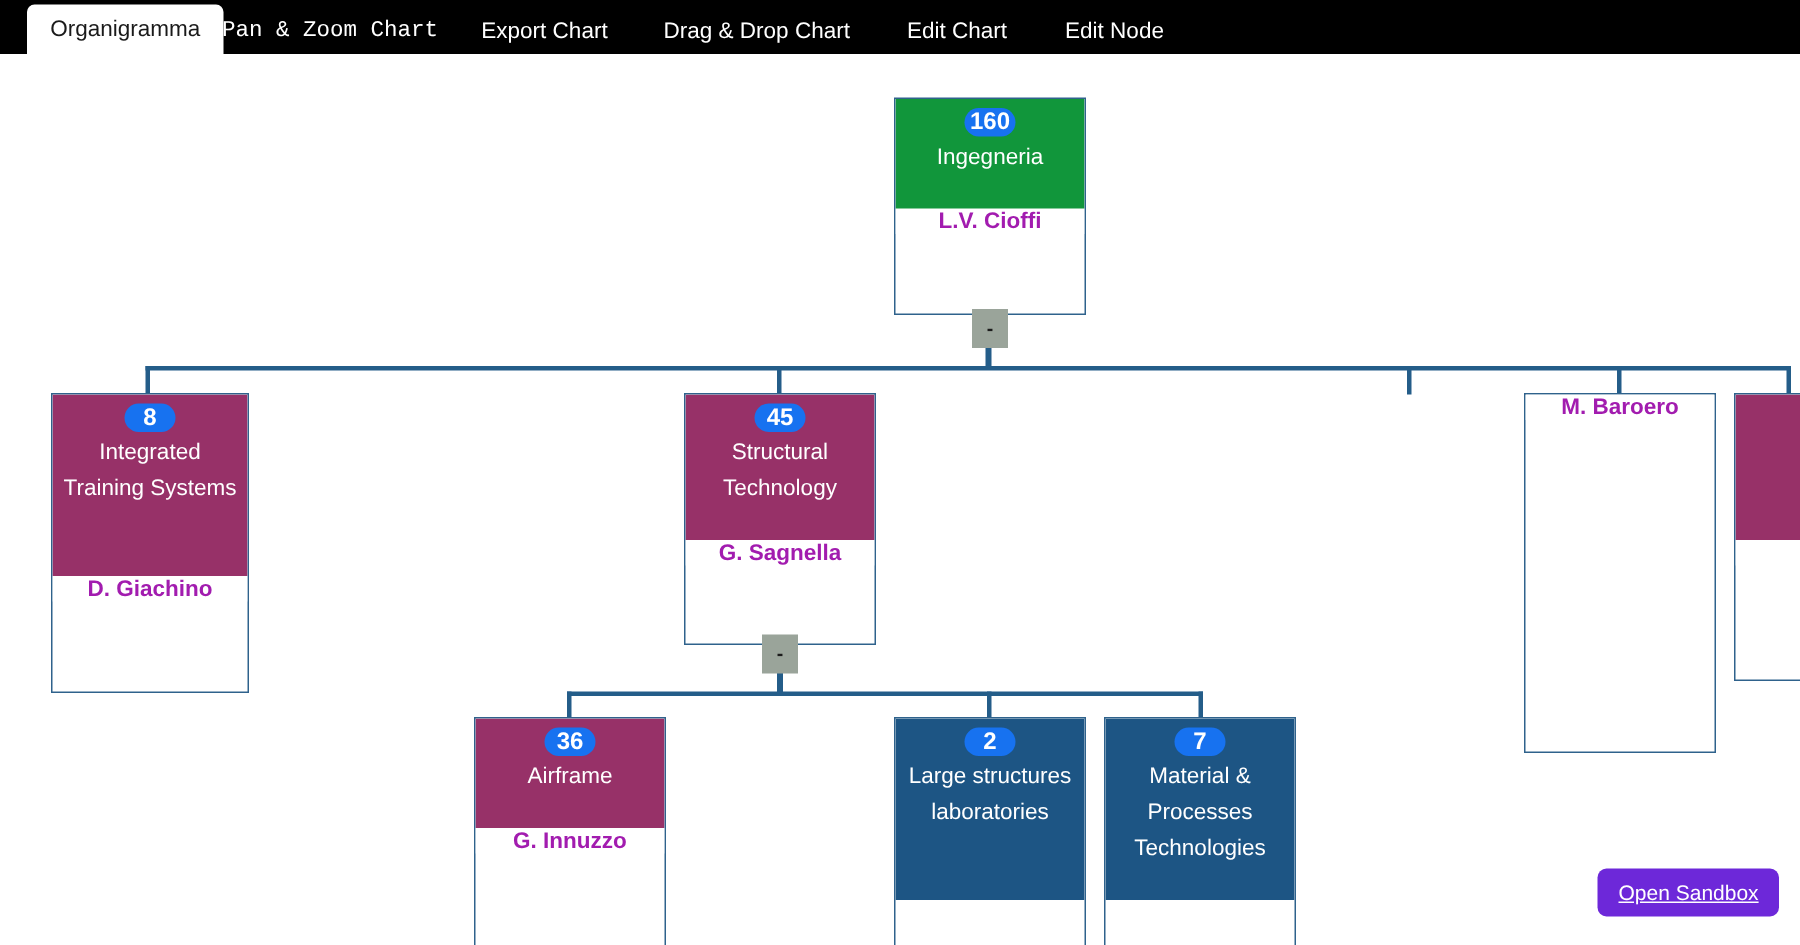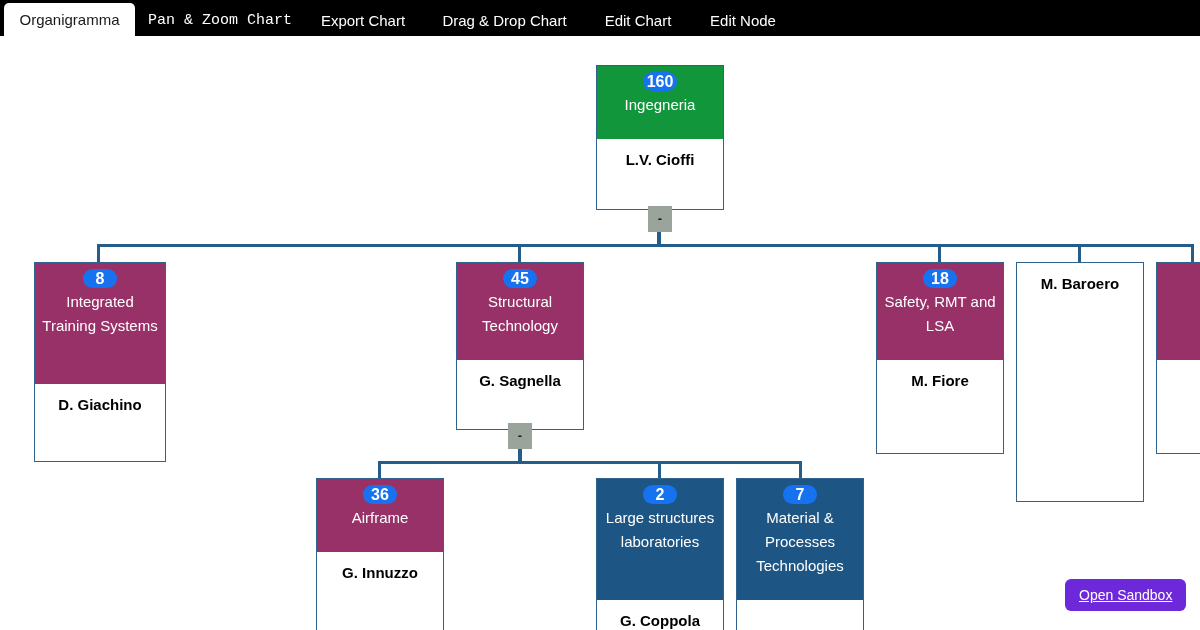--- a/index.html
+++ b/index.html
@@ -22,21 +22,21 @@
     display: flex; align-items: center; justify-content: center;
     color: #ffffff;
     font-size: 15px;
     white-space: nowrap;
     padding: 0 14px;
   }
   .tab.active {
     background: #ffffff;
     color: #1a1a1a;
     border-radius: 5px 5px 0 0;
-    top: 3px; height: 33px;
+    top: 3px; height: 33px; margin-left: 14px;
   }
 
   
   #canvas {
     position: absolute; left: 0; top: 36px;
     width: 1200px; height: 594px;
     background: #ffffff;
     overflow: hidden;
   }
 
@@ -76,22 +76,21 @@
     font-size: 16px;
     font-weight: bold;
     line-height: 19px;
     text-align: center;
   }
   .node-title { display: block; }
 
   .node-body {
     background: #ffffff;
     text-align: center;
-    padding-top: 12px;
-    color: #000000;
+    color: #a21caf;
     font-size: 15px;
     font-weight: bold;
   }
 
   
   .collapse-btn {
     position: absolute;
     width: 24px; height: 26px;
     background: #9aa49a;
     color: #1b1b1b;
@@ -180,27 +179,20 @@
 
   <div class="node" style="left:456px; top:226px; width:128px; height:168px;">
     <div class="node-head magenta" style="height:97px;">
       <span class="badge">45</span>
       <span class="node-title">Structural Technology</span>
     </div>
     <div class="node-body">G. Sagnella</div>
   </div>
   <div class="collapse-btn" style="left:508px; top:387px;">-</div>
 
-  <div class="node" style="left:876px; top:226px; width:128px; height:192px;">
-    <div class="node-head magenta" style="height:97px;">
-      <span class="badge">18</span>
-      <span class="node-title">Safety, RMT and LSA</span>
-    </div>
-    <div class="node-body">M. Fiore</div>
-  </div>
 
   <div class="node" style="left:1016px; top:226px; width:128px; height:240px;">
     <div class="node-body">M. Baroero</div>
   </div>
 
   <div class="node" style="left:1156px; top:226px; width:128px; height:192px;">
     <div class="node-head magenta" style="height:97px;">
 
       <span class="node-title"></span>
     </div>
@@ -213,21 +205,20 @@
       <span class="node-title">Airframe</span>
     </div>
     <div class="node-body">G. Innuzzo</div>
   </div>
 
   <div class="node" style="left:596px; top:442px; width:128px; height:192px;">
     <div class="node-head blue" style="height:121px;">
       <span class="badge">2</span>
       <span class="node-title">Large structures laboratories</span>
     </div>
-    <div class="node-body">G. Coppola</div>
   </div>
 
   <div class="node" style="left:736px; top:442px; width:128px; height:192px;">
     <div class="node-head blue" style="height:121px;">
       <span class="badge">7</span>
       <span class="node-title">Material &amp; Processes Technologies</span>
     </div>
   </div>
 
 </div>

